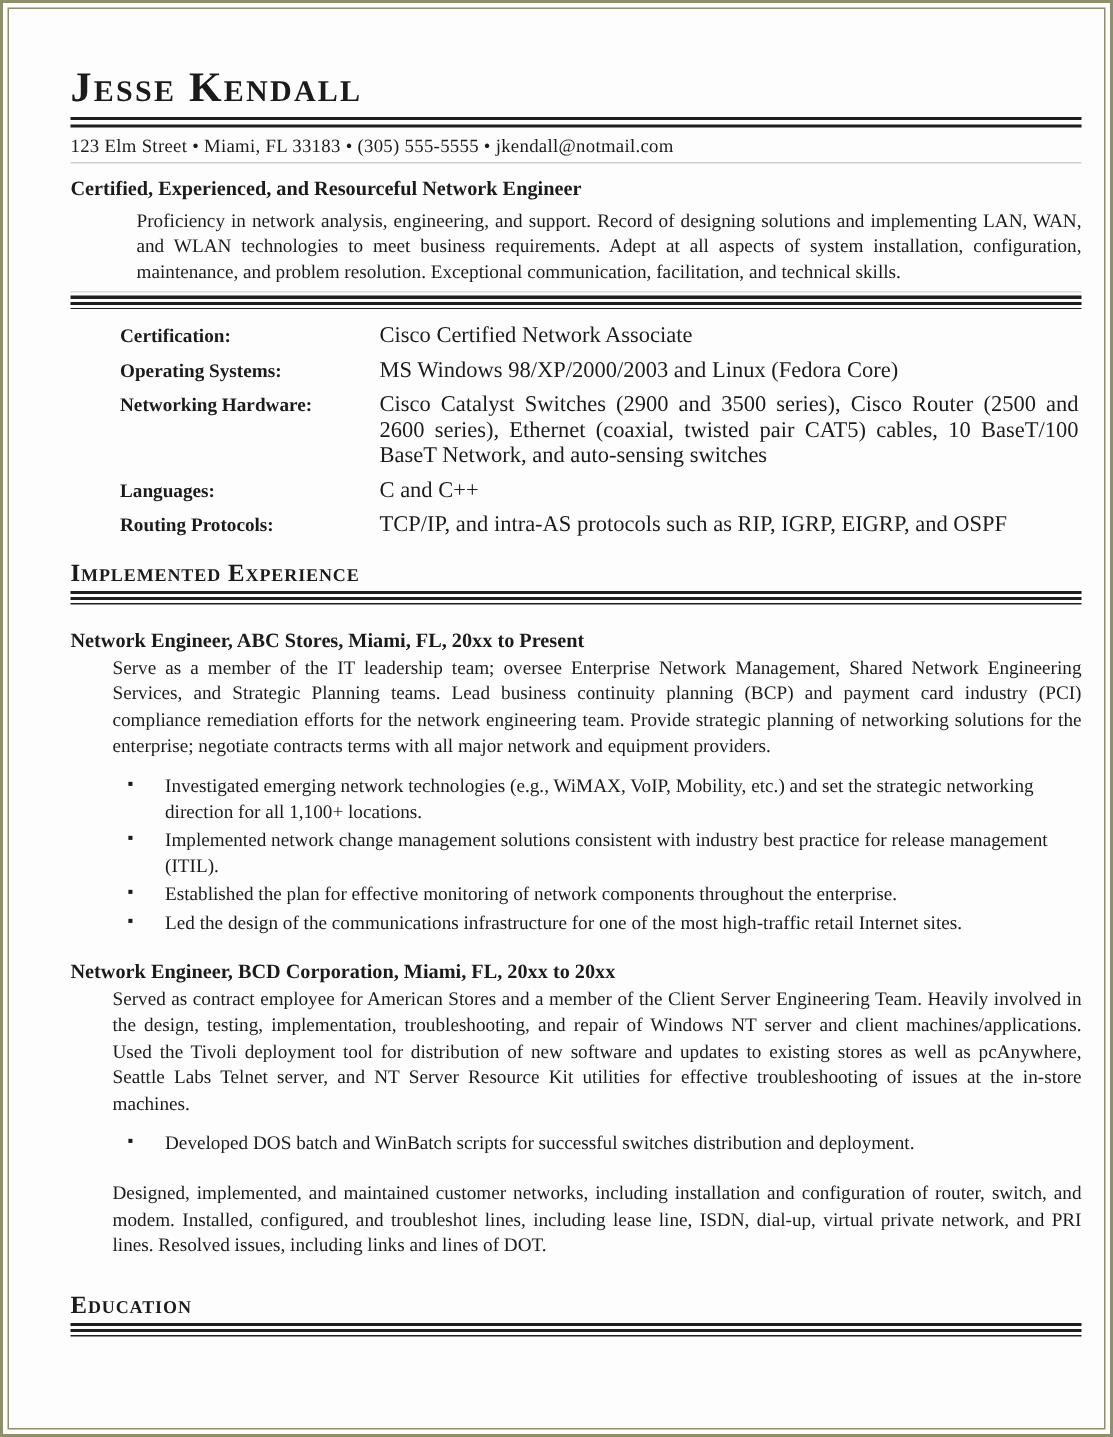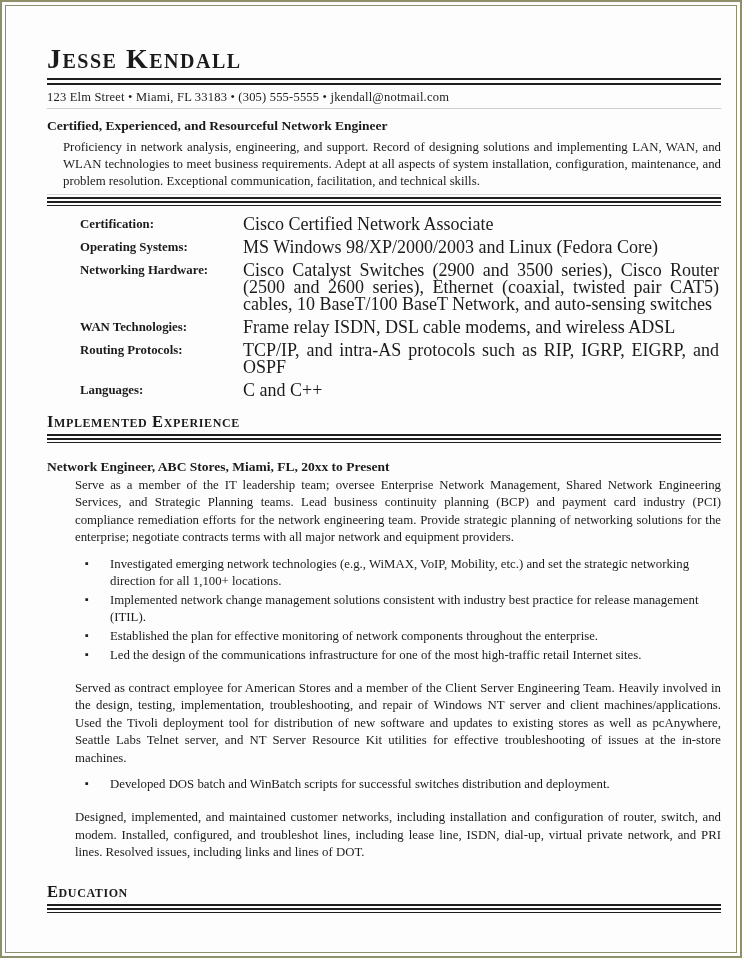--- a/index.html
+++ b/index.html
@@ -46,21 +46,21 @@
     border-top: 1px solid #cfcfcf;
     margin-top: 3px;
   }
   .tagline {
     font-weight: 700;
     font-size: 13.5px;
     margin-top: 9px;
   }
   .summary {
     margin-top: 5px;
-    margin-left: 16px;
+    margin-left: 44px;
     font-size: 12.8px;
     line-height: 17px;
     text-align: justify;
   }
   .hairline-light {
     border-top: 1px solid #dadada;
     margin-top: 4px;
   }
   
   .section-title {
@@ -76,25 +76,25 @@
     background: linear-gradient(to bottom,
       #1e1e1e 0 2px, transparent 2px 4px,
       #1e1e1e 4px 6px, transparent 6px 8px,
       #1e1e1e 8px 9px);
   }
   
   .tech-table { margin: 10px 0 4px 33px; }
   .tech-row {
     display: grid;
     grid-template-columns: 157px 1fr;
-    column-gap: 6px;
+    column-gap: 16px;
     margin-bottom: 6px;
   }
   .tech-label { font-weight: 700; font-size: 12.8px; line-height: 17px; }
-  .tech-value { font-size: 18px; line-height: 17px; text-align: justify; padding-right: 2px; }
+  .tech-value { font-size: 15px; line-height: 17px; text-align: justify; padding-right: 2px; }
   
   .job { margin-top: 16px; }
   .job-heading { font-weight: 700; font-size: 13.5px; margin-top: 13px; }
   .job-summary {
     margin-top: 2px;
     margin-left: 28px;
     font-size: 12.8px;
     line-height: 17.5px;
     text-align: justify;
     font-family: Liberation Serif, serif;
@@ -137,48 +137,45 @@
     </div>
     <div class="tech-row">
       <div class="tech-label">Operating Systems:</div>
       <div class="tech-value">MS Windows 98/XP/2000/2003 and Linux (Fedora Core)</div>
     </div>
     <div class="tech-row">
       <div class="tech-label">Networking Hardware:</div>
       <div class="tech-value">Cisco Catalyst Switches (2900 and 3500 series), Cisco Router (2500 and 2600 series), Ethernet (coaxial, twisted pair CAT5) cables, 10 BaseT/100 BaseT Network, and auto-sensing switches</div>
     </div>
     <div class="tech-row">
-      <div class="tech-label">WAN Technologies:</div>
-      <div class="tech-value">Frame relay ISDN, DSL cable modems, and wireless ADSL</div>
+      <div class="tech-label">Languages:</div>
+      <div class="tech-value">C and C++</div>
     </div>
     <div class="tech-row">
       <div class="tech-label">Routing Protocols:</div>
       <div class="tech-value">TCP/IP, and intra-AS protocols such as RIP, IGRP, EIGRP, and OSPF</div>
-    </div>
-    <div class="tech-row">
-      <div class="tech-label">Languages:</div>
-      <div class="tech-value">C and C++</div>
     </div>
   </div>
 
   <div class="section-title">Implemented Experience</div>
   <div class="rule3"></div>
 
   <div class="job">
     <div class="job-heading">Network Engineer, ABC Stores, Miami, FL, 20xx to Present</div>
     <div class="job-summary">Serve as a member of the IT leadership team; oversee Enterprise Network Management, Shared Network Engineering Services, and Strategic Planning teams. Lead business continuity planning (BCP) and payment card industry (PCI) compliance remediation efforts for the network engineering team. Provide strategic planning of networking solutions for the enterprise; negotiate contracts terms with all major network and equipment providers.</div>
     <ul class="bullets">
       <li><span class="marker">▪</span><span>Investigated emerging network technologies (e.g., WiMAX, VoIP, Mobility, etc.) and set the strategic networking direction for all 1,100+ locations.</span></li>
       <li><span class="marker">▪</span><span>Implemented network change management solutions consistent with industry best practice for release management (ITIL).</span></li>
       <li><span class="marker">▪</span><span>Established the plan for effective monitoring of network components throughout the enterprise.</span></li>
       <li><span class="marker">▪</span><span>Led the design of the communications infrastructure for one of the most high-traffic retail Internet sites.</span></li>
     </ul>
   </div>
 
   <div class="job">
+    <div class="job-heading">Network Engineer, BCD Corporation, Miami, FL, 20xx to 20xx</div>
     <div class="job-summary">Served as contract employee for American Stores and a member of the Client Server Engineering Team. Heavily involved in the design, testing, implementation, troubleshooting, and repair of Windows NT server and client machines/applications. Used the Tivoli deployment tool for distribution of new software and updates to existing stores as well as pcAnywhere, Seattle Labs Telnet server, and NT Server Resource Kit utilities for effective troubleshooting of issues at the in-store machines.</div>
     <ul class="bullets">
       <li><span class="marker">▪</span><span>Developed DOS batch and WinBatch scripts for successful switches distribution and deployment.</span></li>
     </ul>
   </div>
 
   <div class="job">
     <div class="job-summary">Designed, implemented, and maintained customer networks, including installation and configuration of router, switch, and modem. Installed, configured, and troubleshot lines, including lease line, ISDN, dial-up, virtual private network, and PRI lines. Resolved issues, including links and lines of DOT.</div>
   </div>
 

